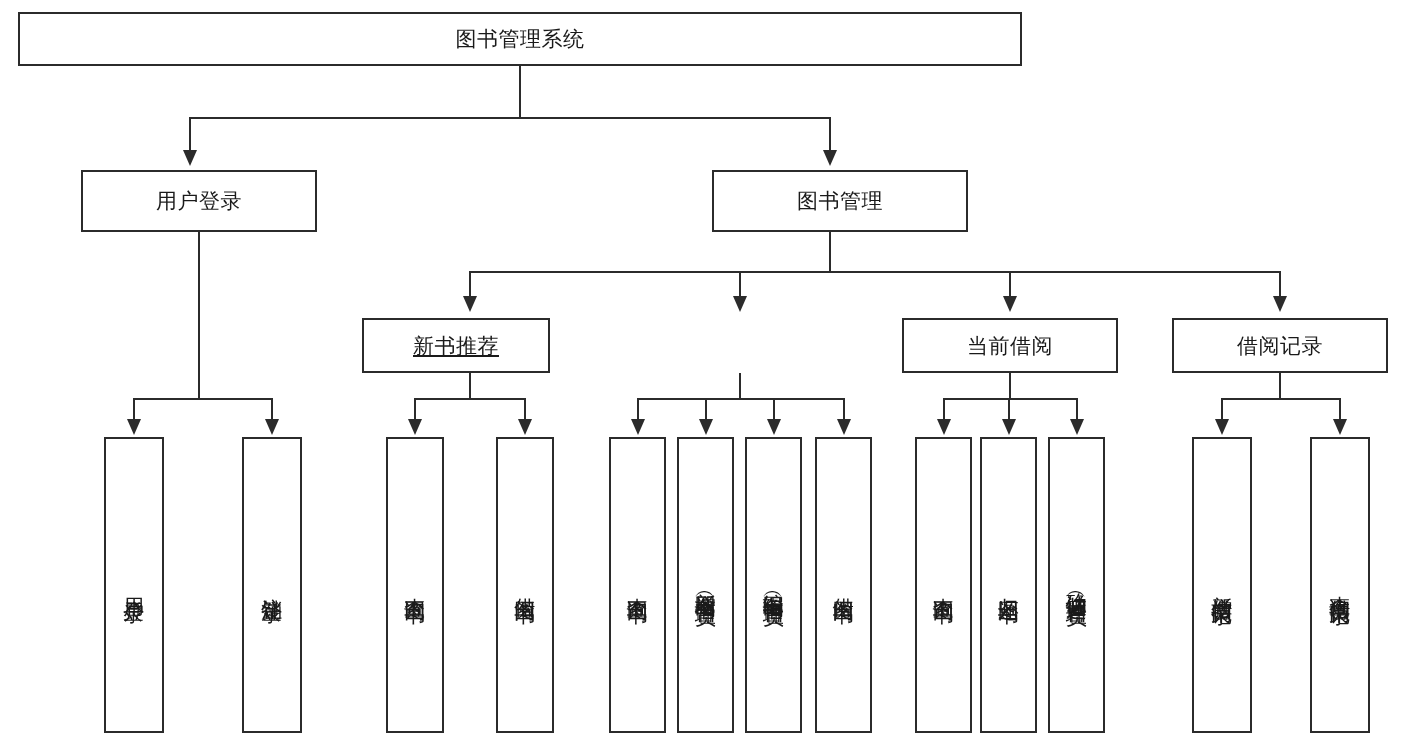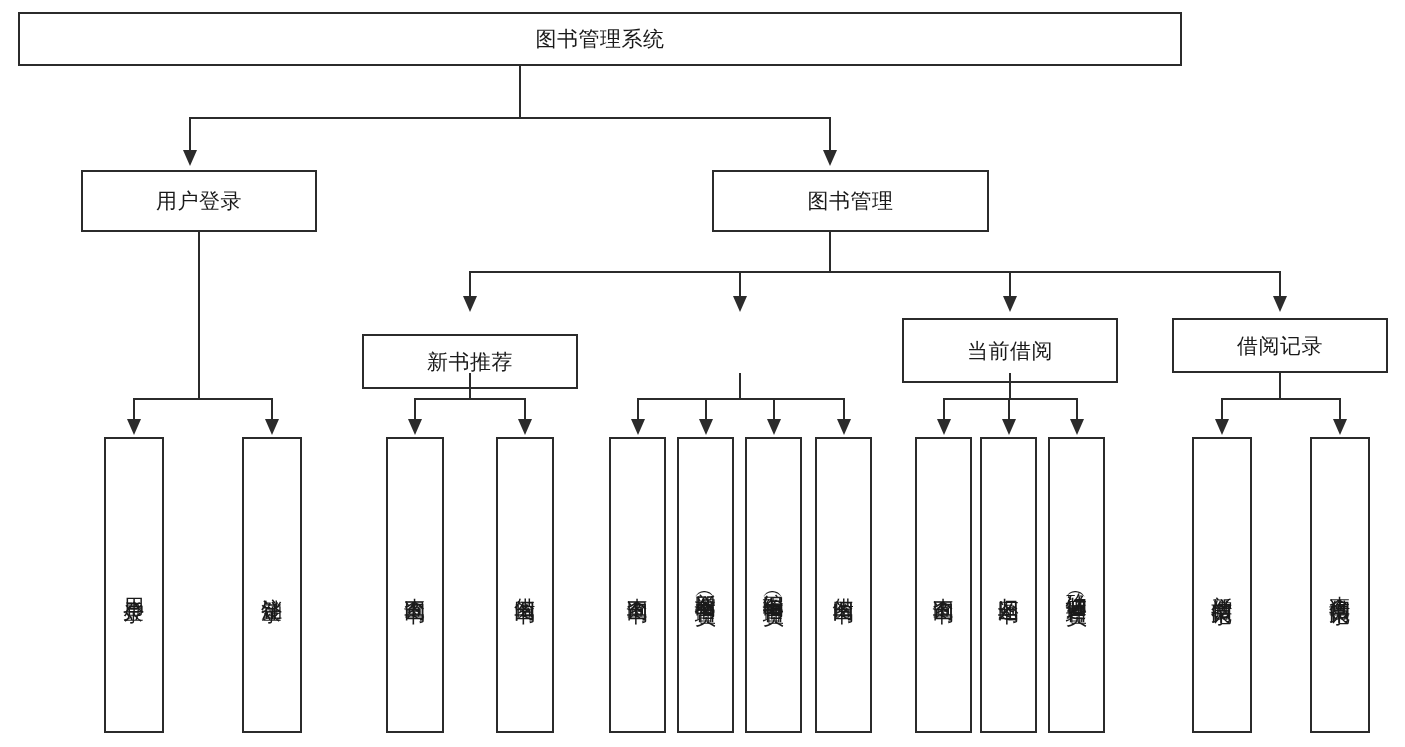--- a/index.html
+++ b/index.html
@@ -76,39 +76,39 @@
     white-space: nowrap;
     letter-spacing: 0.5px;
     pointer-events: none;
   }
 </style>
 </head>
 <body>
 
 <div id="canvas">
 
-  <div class="node horiz" style="left:18px; top:12px; width:1164px; height:54px;">
+  <div class="node horiz" style="left:18px; top:12px; width:1004px; height:54px;">
     <span class="txt">图书管理系统</span>
   </div>
 
   <div class="edge v" style="left:519px; top:66px; width:2px; height:52px;"></div>
 
   <div class="edge h" style="left:189px; top:117px; width:642px; height:2px;"></div>
 
   <div class="edge v" style="left:189px; top:117px; width:2px; height:34px;"></div>
   <div class="arrow" style="left:183px; top:150px;"></div>
 
   <div class="edge v" style="left:829px; top:117px; width:2px; height:34px;"></div>
   <div class="arrow" style="left:823px; top:150px;"></div>
 
   <div class="node horiz" style="left:81px; top:170px; width:236px; height:62px;">
     <span class="txt">用户登录</span>
   </div>
 
-  <div class="node horiz" style="left:712px; top:170px; width:277px; height:62px;">
+  <div class="node horiz" style="left:712px; top:170px; width:256px; height:62px;">
     <span class="txt">图书管理</span>
   </div>
 
   <div class="edge v" style="left:198px; top:232px; width:2px; height:167px;"></div>
   <div class="edge h" style="left:133px; top:398px; width:139px; height:2px;"></div>
   <div class="edge v" style="left:133px; top:398px; width:2px; height:22px;"></div>
   <div class="arrow" style="left:127px; top:419px;"></div>
   <div class="edge v" style="left:271px; top:398px; width:2px; height:22px;"></div>
   <div class="arrow" style="left:265px; top:419px;"></div>
 
@@ -127,24 +127,24 @@
 
   <div class="edge v" style="left:739px; top:271px; width:2px; height:26px;"></div>
   <div class="arrow" style="left:733px; top:296px;"></div>
 
   <div class="edge v" style="left:1009px; top:271px; width:2px; height:26px;"></div>
   <div class="arrow" style="left:1003px; top:296px;"></div>
 
   <div class="edge v" style="left:1279px; top:271px; width:2px; height:26px;"></div>
   <div class="arrow" style="left:1273px; top:296px;"></div>
 
-  <div class="node horiz" style="left:362px; top:334px; width:216px; height:55px;">
+  <div class="node horiz" style="left:362px; top:318px; width:188px; height:55px;text-decoration:underline;">
     <span class="txt">新书推荐</span>
   </div>
-  <div class="node horiz" style="left:902px; top:318px; width:216px; height:65px;">
+  <div class="node horiz" style="left:902px; top:318px; width:216px; height:55px;">
     <span class="txt">当前借阅</span>
   </div>
   <div class="node horiz" style="left:1172px; top:318px; width:216px; height:55px;">
     <span class="txt">借阅记录</span>
   </div>
 
   <div class="edge v" style="left:469px; top:373px; width:2px; height:26px;"></div>
   <div class="edge h" style="left:414px; top:398px; width:111px; height:2px;"></div>
   <div class="edge v" style="left:414px; top:398px; width:2px; height:22px;"></div>
   <div class="arrow" style="left:408px; top:419px;"></div>

